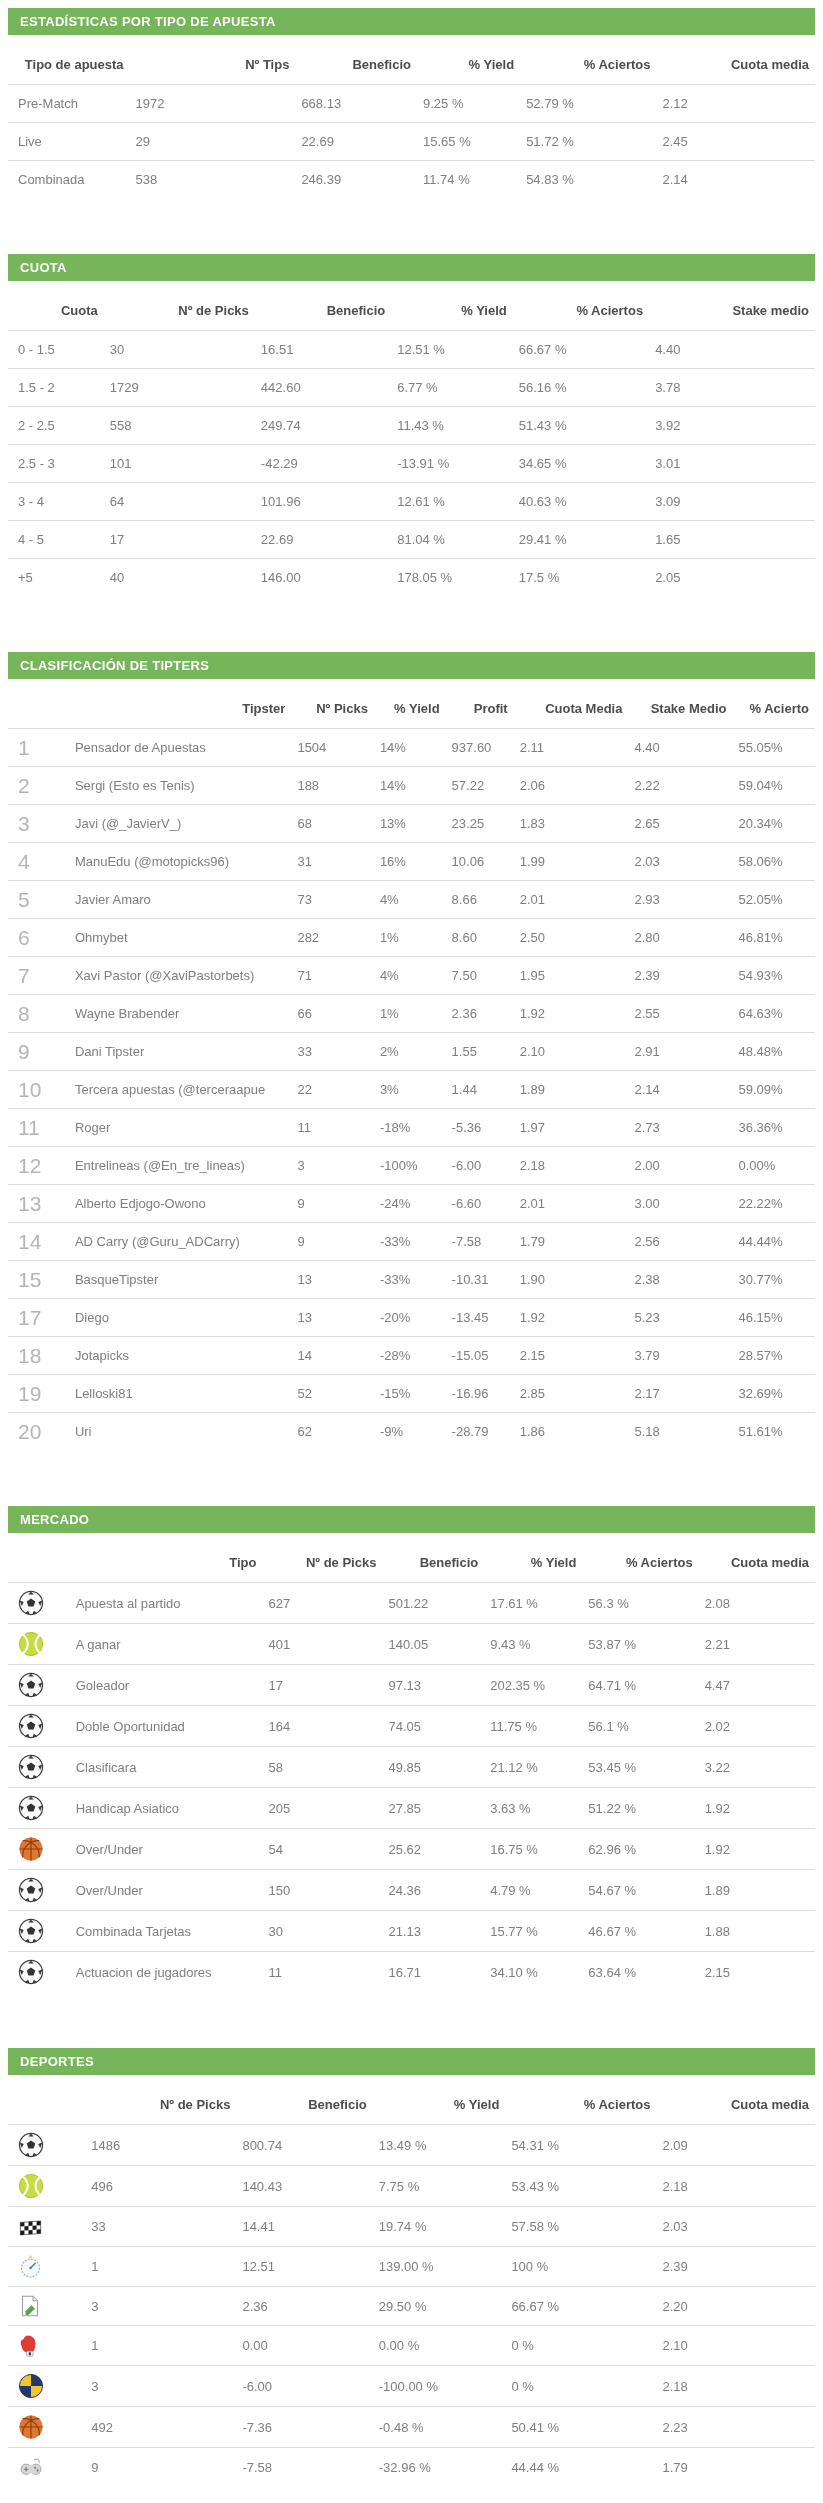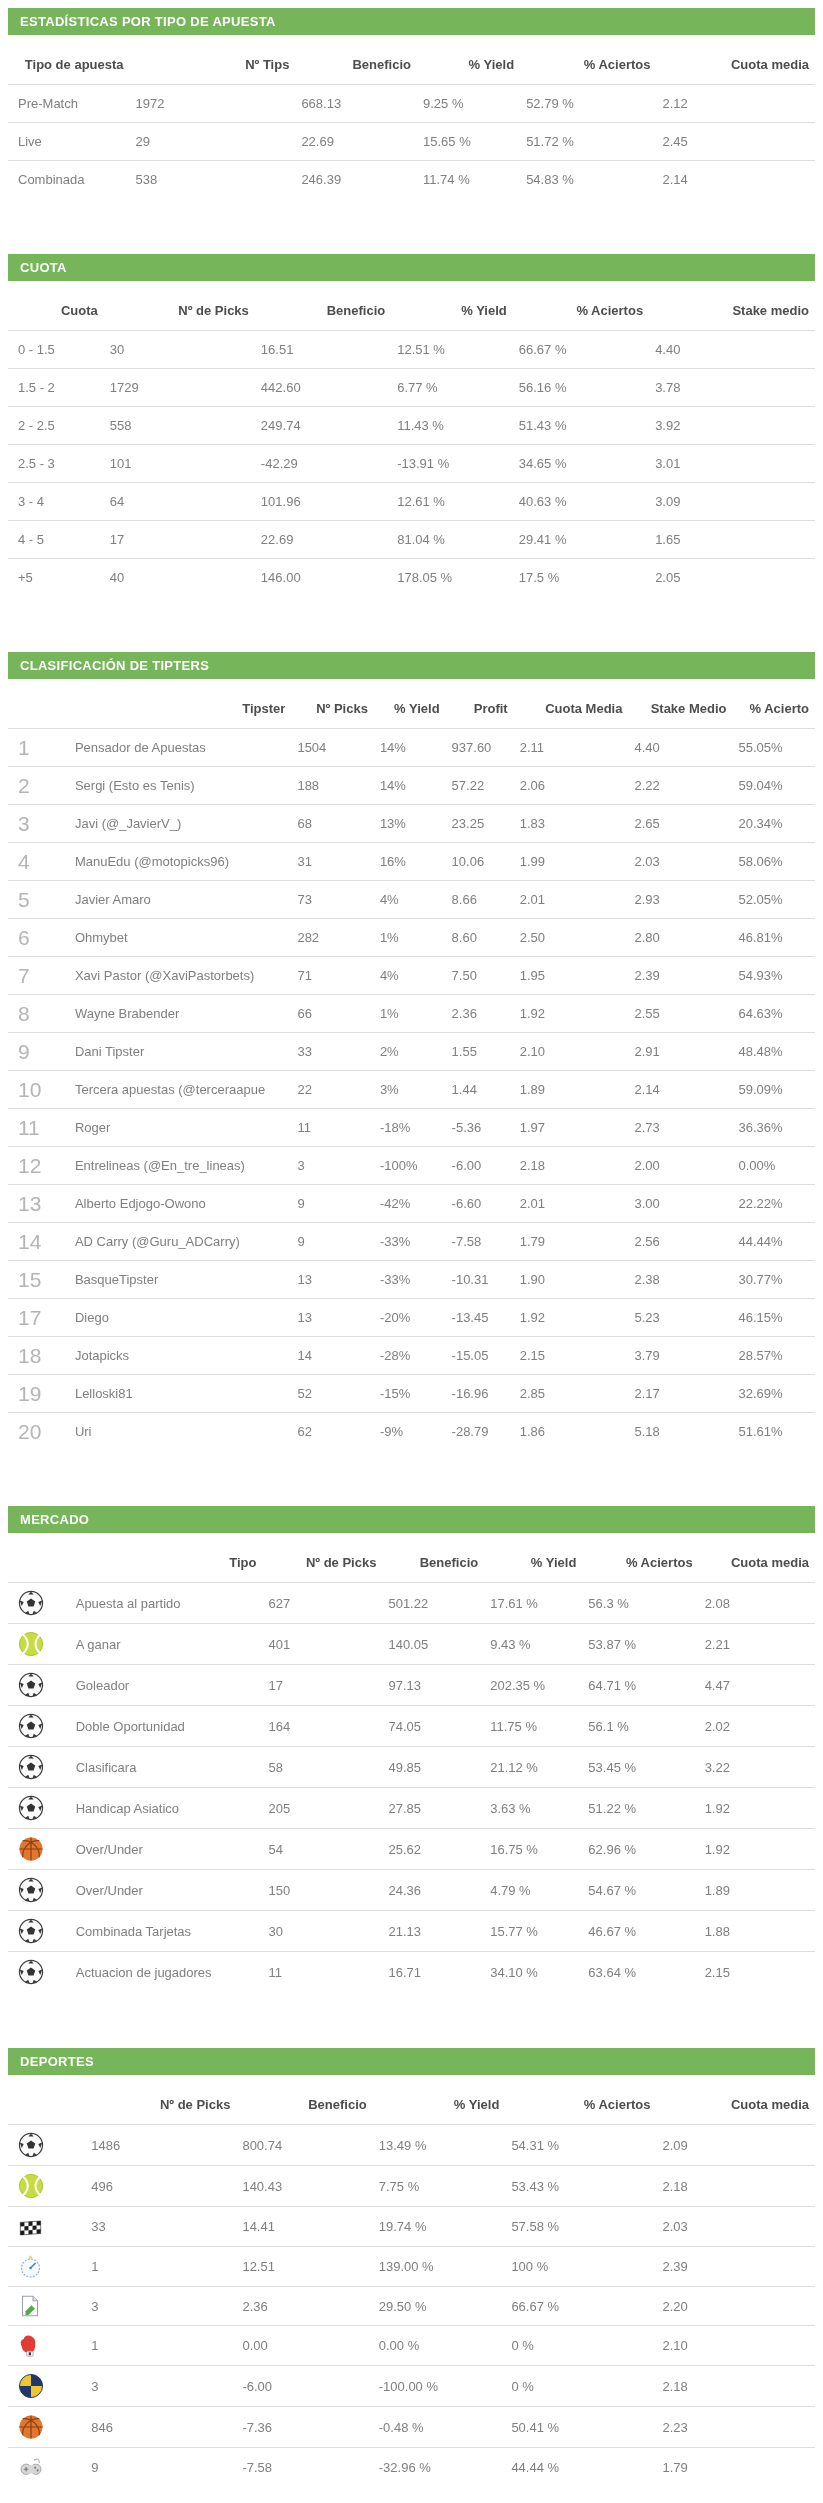--- a/index.html
+++ b/index.html
@@ -304,21 +304,21 @@
             <td>-100%</td>
             <td>-6.00</td>
             <td>2.18</td>
             <td>2.00</td>
             <td>0.00%</td>
           </tr>
           <tr>
             <td class="rank-cell">13</td>
             <td>Alberto Edjogo-Owono</td>
             <td>9</td>
-            <td>-42%</td>
+            <td>-24%</td>
             <td>-6.60</td>
             <td>2.01</td>
             <td>3.00</td>
             <td>22.22%</td>
           </tr>
           <tr>
             <td class="rank-cell">14</td>
             <td>AD Carry (@Guru_ADCarry)</td>
             <td>9</td>
             <td>-33%</td>
@@ -678,21 +678,21 @@
             <td>-6.00</td>
             <td>-100.00 %</td>
             <td>0 %</td>
             <td>2.18</td>
           </tr>
           <tr>
             <td class="icon-cell"><span class="sport-icon"><svg width="26" height="26" viewBox="0 0 32 32">
                   <circle cx="16" cy="16" r="14.2" fill="#e0762f"></circle>
                   <path d="M1.8 16h28.4M16 1.8v28.4M5.8 5.8a19 19 0 0 1 20.4 20.4M26.2 5.8a19 19 0 0 0 -20.4 20.4" stroke="#8a4012" stroke-width="1.5" fill="none"></path>
                 </svg></span></td>
-            <td>846</td>
+            <td>492</td>
             <td>-7.36</td>
             <td>-0.48 %</td>
             <td>50.41 %</td>
             <td>2.23</td>
           </tr>
           <tr>
             <td class="icon-cell"><span class="sport-icon"><svg width="26" height="24" viewBox="0 0 32 32">
                   <path d="M20 7 q7 -5 7 4" fill="none" stroke="#aaa" stroke-width="1.4"></path>
                   <circle cx="9.5" cy="19" r="6.8" fill="#d6d6d6" stroke="#9c9c9c" stroke-width="1.2"></circle>
                   <circle cx="22.5" cy="19" r="6.8" fill="#d6d6d6" stroke="#9c9c9c" stroke-width="1.2"></circle>

